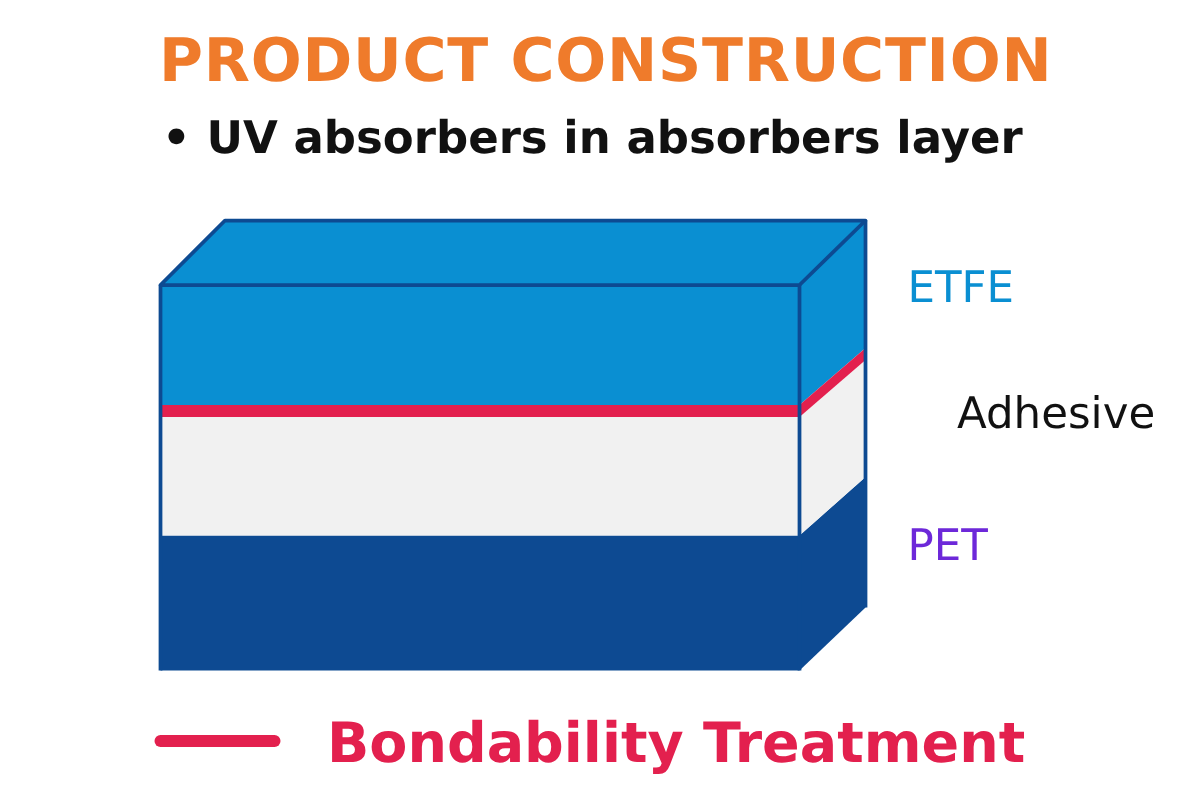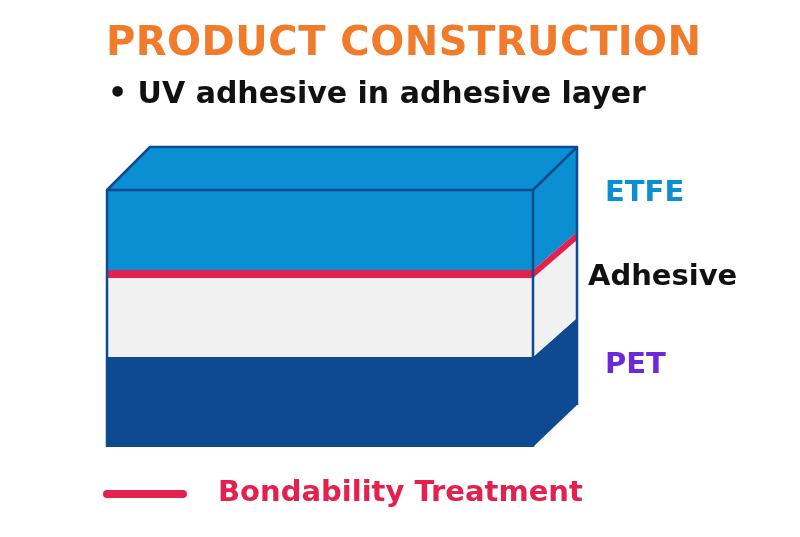--- a/index.html
+++ b/index.html
@@ -1,31 +1,31 @@
 <!DOCTYPE html>
 <html><head>
 <meta charset="utf-8">
 <style>
   html, body { margin:0; padding:0; }
   body { width:800px; height:537px; background:#ffffff; position:relative; overflow:hidden; font-family:"DejaVu Sans", sans-serif; }
   .title { position:absolute; left:106px; top:18px; font-size:40px; font-weight:bold; color:#ef7b2b; letter-spacing:0.5px; white-space:nowrap; }
   .bullet { position:absolute; left:108px; top:75px; font-size:30px; font-weight:bold; color:#111111; white-space:nowrap; }
   .diagram { position:absolute; left:0; top:0; }
-  .layer-label { position:absolute; font-size:29px; font-weight:bold; white-space:nowrap; }
+  .layer-label { position:absolute; font-size:29px; font-weight:normal; white-space:nowrap; }
   .lbl-etfe { left:605px; top:174px; color:#0a8fd2; }
-  .lbl-adh { left:588px; top:258px; color:#111111; }
+  .lbl-adh { left:638px; top:258px; color:#111111; }
   .lbl-pet { left:605px; top:346px; color:#6d28d9; }
   .legend-line { position:absolute; left:103px; top:490px; width:84px; height:8px; border-radius:4px; background:#e3204e; }
-  .legend-text { position:absolute; left:218px; top:474px; font-size:29px; font-weight:bold; color:#e3204e; white-space:nowrap; }
+  .legend-text { position:absolute; left:218px; top:474px; font-size:37px; font-weight:bold; color:#e3204e; white-space:nowrap; }
 </style>
 </head>
 <body>
 
 <div class="title">PRODUCT CONSTRUCTION</div>
-<div class="bullet">• UV adhesive in adhesive layer</div>
+<div class="bullet">• UV absorbers in absorbers layer</div>
 
 <svg class="diagram" width="800" height="537" viewBox="0 0 800 537">
 
   <g>
     <polygon points="107,357 533,357 533,447 107,447" fill="#0d4a92"></polygon>
     <polygon points="533,357 577,318 577,405 533,447" fill="#0d4a92"></polygon>
   </g>
 
   <g>
     <polygon points="107,278 533,278 533,357 107,357" fill="#f1f1f1"></polygon>

